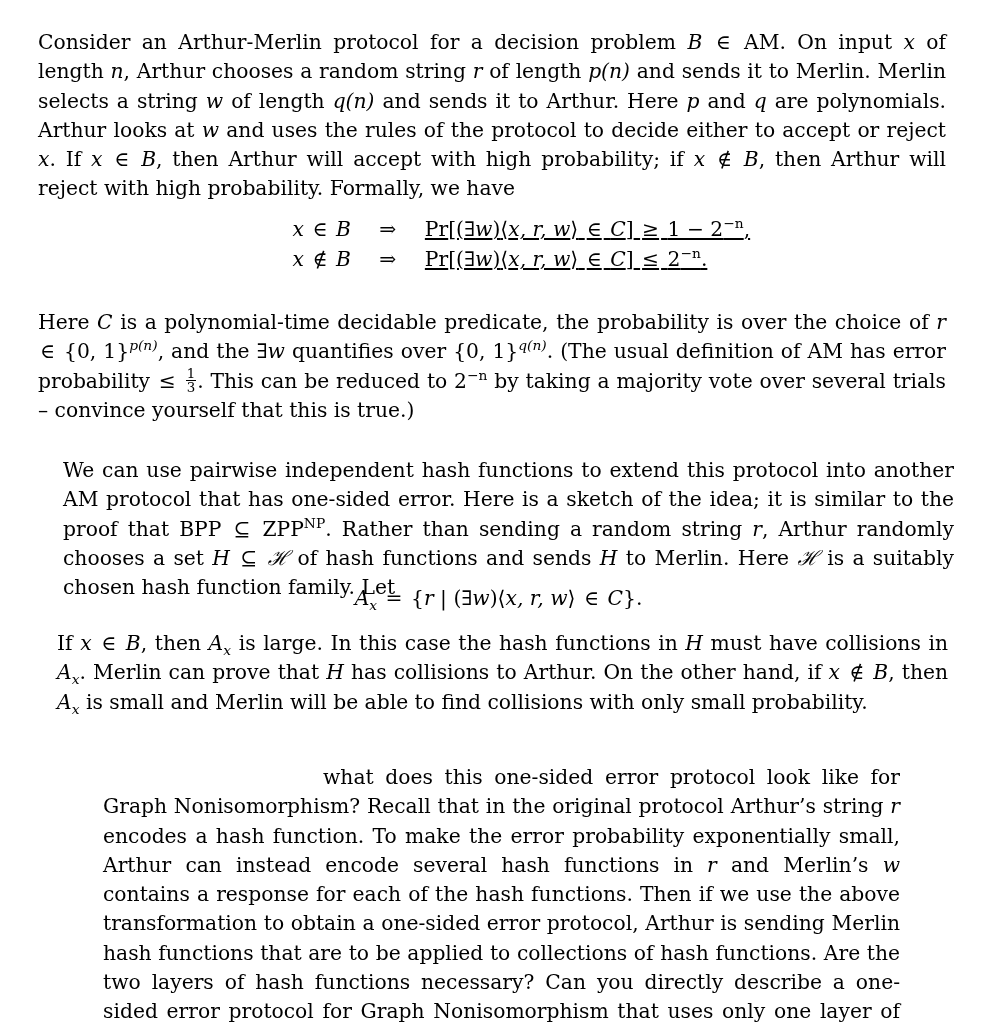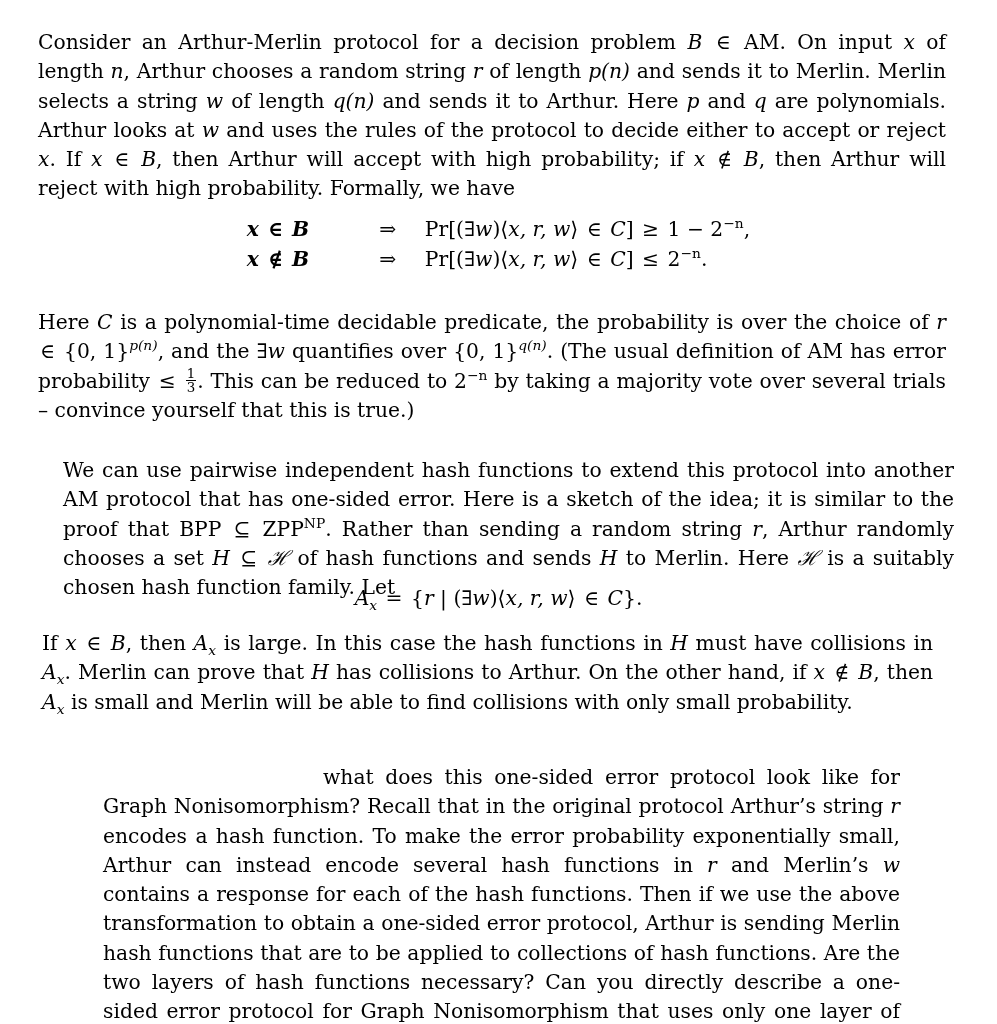--- a/index.html
+++ b/index.html
@@ -21,21 +21,21 @@
     line-height: 29.3px;
     hyphens: none;
   }
   
   #blk1 { left: 38px; top: 28px;  width: 908px; }
   
   #blk2 { left: 38px; top: 308px; width: 908px; }
   
   #blk3 { left: 63px; top: 456px; width: 891px; }
   
-  #blk4 { left: 42px; top: 629px; width: 891px; }
+  #blk4 { left: 57px; top: 629px; width: 891px; }
   
   #blk5 { left: 38px; top: 718px; width: 908px; text-align: left; }
   
   #blk6 { left: 103px; top: 763px; width: 797px; }
 
   .para { margin: 0; }
 
   
   .block > .para:last-child { }
 
@@ -50,23 +50,23 @@
   #eq2 { top: 586px; left: 0; }
 
   .eqrows { display: inline-block; }
   .eqrow {
     display: flex;
     align-items: baseline;
     justify-content: flex-start;
     line-height: 30px;
     white-space: nowrap;
   }
-  .eq-lhs  { width: 104px; text-align: left; font-weight: bold; }
+  .eq-lhs  { width: 104px; text-align: right; }
   .eq-arrow{ width: 74px;  text-align: center; }
-  .eq-rhs  { text-align: center; }
+  .eq-rhs  { text-align: center; text-decoration: underline; }
 
   
   .mi { font-style: italic; font-family: "DejaVu Serif", "Liberation Serif", serif; }
   .mr { font-style: normal; }
   .mcal { font-style: italic; font-family: "DejaVu Serif","Liberation Serif",serif; }
   .op { font-style: normal; padding: 0 2px; }
   sup.mexp { font-size: 0.68em; vertical-align: super; line-height: 0; font-style: normal; }
   sup.mexp .mi { font-style: italic; }
   sub.msub { font-size: 0.68em; vertical-align: sub; line-height: 0; font-style: italic; }
 

